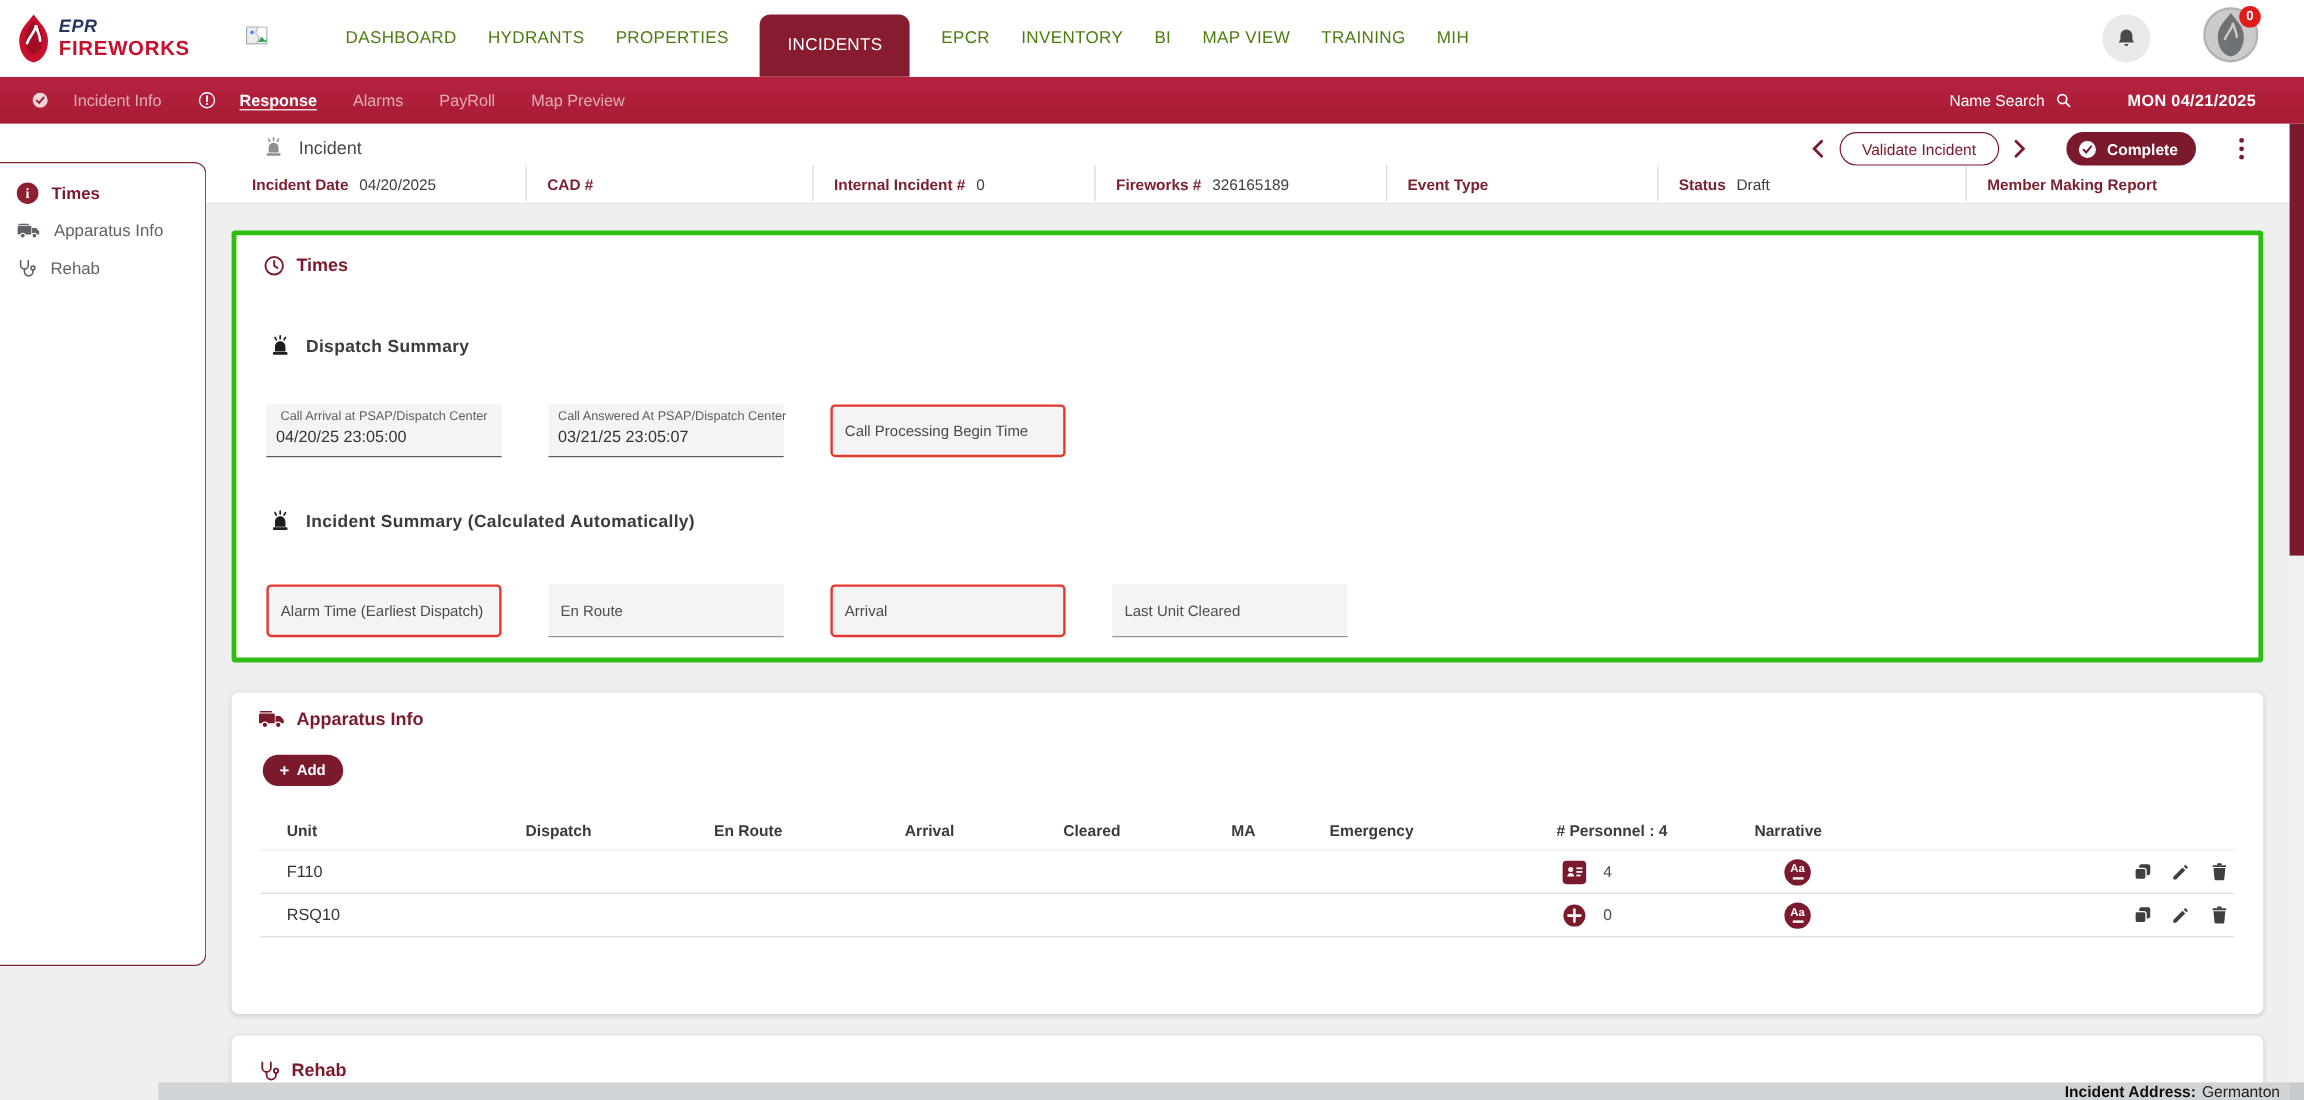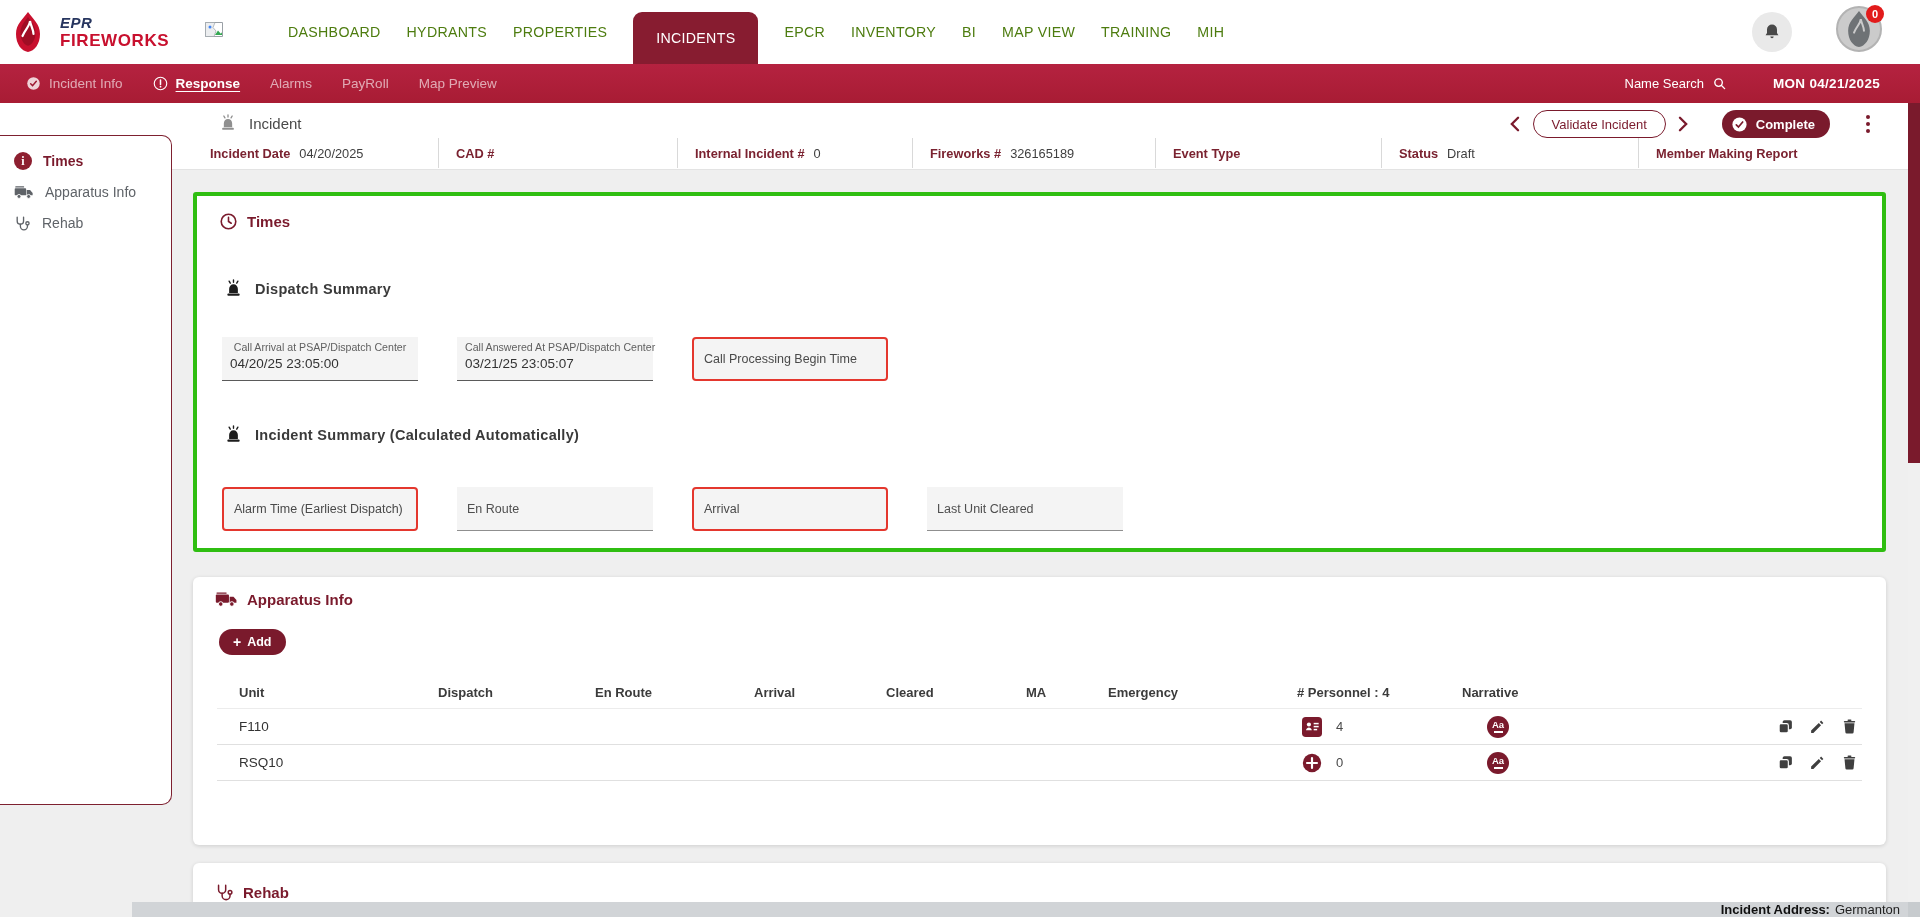--- a/index.html
+++ b/index.html
@@ -2,36 +2,36 @@
 <html><head>
 <meta charset="utf-8">
 <style>
   * { box-sizing: border-box; margin: 0; padding: 0; }
   html,body { width:1920px; height:917px; overflow:hidden; }
   body { font-family:"Liberation Sans","DejaVu Sans",sans-serif; background:#efefef; }
   .screen { position:relative; width:1920px; height:917px; }
 
   
   .topbar { position:absolute; left:0; top:0; width:1920px; height:64px; background:#ffffff; z-index:20; }
-  .logo { position:absolute; left:12px; top:11px; display:flex; align-items:center; gap:16px; }
+  .logo { position:absolute; left:12px; top:11px; display:flex; align-items:center; gap:5px; }
   .logo-text { display:flex; flex-direction:column; line-height:1; }
   .logo-epr { font-style:italic; font-weight:bold; font-size:15px; color:#27355f; letter-spacing:.5px; }
   .logo-fireworks { font-weight:bold; font-size:17px; color:#c8102e; letter-spacing:.6px; margin-top:2px; }
   .broken-img { position:absolute; left:205px; top:22px; }
   .topnav { position:absolute; left:288px; top:0; height:64px; display:flex; align-items:center; gap:26px; }
   .topnav-item { font-size:14.2px; color:#4d7c0f; letter-spacing:.3px; cursor:pointer; white-space:nowrap; }
   .topnav-item.active { align-self:flex-end; height:52px; display:flex; align-items:center; background:#871c30; color:#fff; padding:0 23px; border-radius:9px 9px 0 0; }
   .bell-btn { position:absolute; left:1752px; top:12px; width:40px; height:40px; border-radius:50%; background:#e9e9e9; display:flex; align-items:center; justify-content:center; cursor:pointer; }
   .avatar { position:absolute; left:1836px; top:6px; width:46px; height:46px; border-radius:50%; background:#cbcbcb; border:2px solid #b3b3b3; display:flex; align-items:center; justify-content:center; cursor:pointer; }
   .avatar-badge { position:absolute; top:-3px; right:-4px; width:18px; height:18px; border-radius:50%; background:#e21b1b; color:#fff; font-size:11px; font-weight:bold; display:flex; align-items:center; justify-content:center; }
 
   
   .subnav { position:absolute; left:0; top:64px; width:1920px; height:39px; background:linear-gradient(180deg,#b52240 0%,#a81c34 100%); z-index:19; }
   .subnav-left { position:absolute; left:26px; top:0; height:39px; display:flex; align-items:center; gap:30px; }
-  .subnav-item { display:flex; align-items:center; gap:8px; font-size:13.5px; color:rgba(255,255,255,.62); cursor:pointer; white-space:nowrap; }
+  .subnav-item { display:flex; align-items:center; gap:20px; font-size:13.5px; color:rgba(255,255,255,.62); cursor:pointer; white-space:nowrap; }
   .subnav-item.active { color:#fff; font-weight:bold; }
   .subnav-item.active .subnav-label { text-decoration:underline; text-underline-offset:3px; }
   .subnav-right { position:absolute; right:40px; top:0; height:39px; display:flex; align-items:center; }
   .name-search { display:flex; align-items:center; gap:8px; color:#fff; font-size:13px; cursor:pointer; }
   .subnav-date { margin-left:46px; color:#fff; font-weight:bold; font-size:13.5px; letter-spacing:.3px; }
 
   
   .white-band { position:absolute; left:0; top:103px; width:1920px; height:67px; background:#fff; border-bottom:1px solid #e3e3e3; z-index:2; }
   .incident-title-row { position:absolute; left:218px; top:10px; display:flex; align-items:center; gap:11px; color:#4a4a4a;justify-content:center; }
   .incident-title { font-size:15px; color:#4a4a4a; }

